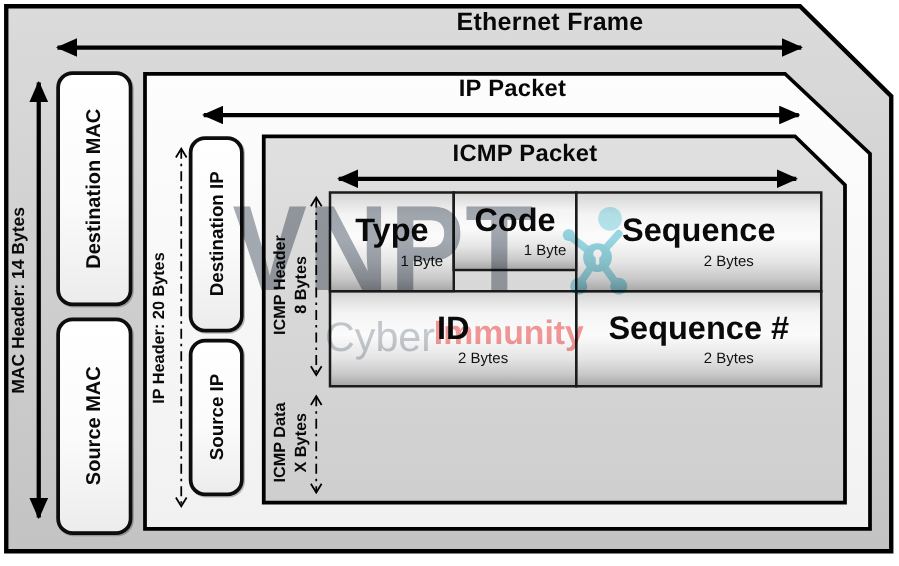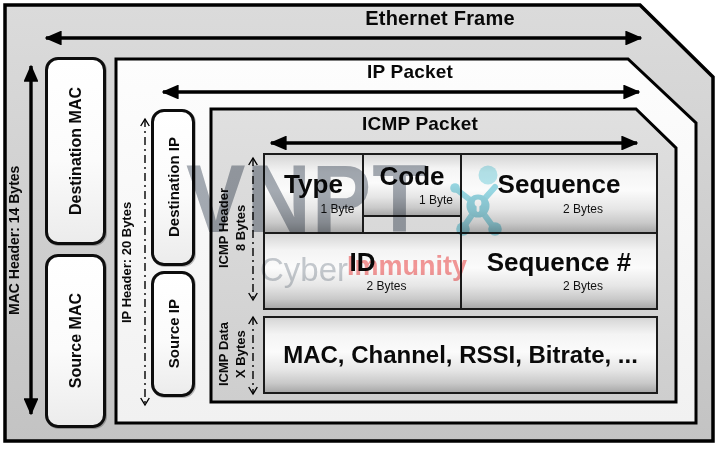--- a/index.html
+++ b/index.html
@@ -164,23 +164,20 @@
     <div class="fsize">2 Bytes</div>
   </div>
   <div class="fbox f-id">
     <div class="fname">ID</div>
     <div class="fsize">2 Bytes</div>
   </div>
   <div class="fbox f-seq">
     <div class="fname">Sequence #</div>
     <div class="fsize">2 Bytes</div>
   </div>
-  <div class="fbox f-data">
-    <div class="fname">MAC, Channel, RSSI, Bitrate, ...</div>
-  </div>
 
   <div class="watermark">
     <div class="wm-brand">VNPT</div>
     <div class="wm-cyber">Cyber</div>
     <div class="wm-imm">Immunity</div>
     <svg class="abs" style="left:443px; top:160px;" width="74" height="92" viewBox="0 0 74 92">
       <circle cx="45" cy="15" r="9.5" fill="#7ed7e4"></circle>
       <line x1="35" y1="46" x2="13" y2="29" stroke="#47bed3" stroke-width="6" stroke-linecap="round"></line>
       <line x1="35" y1="46" x2="52" y2="27" stroke="#47bed3" stroke-width="6" stroke-linecap="round"></line>
       <line x1="35" y1="46" x2="20" y2="68" stroke="#47bed3" stroke-width="6" stroke-linecap="round"></line>

